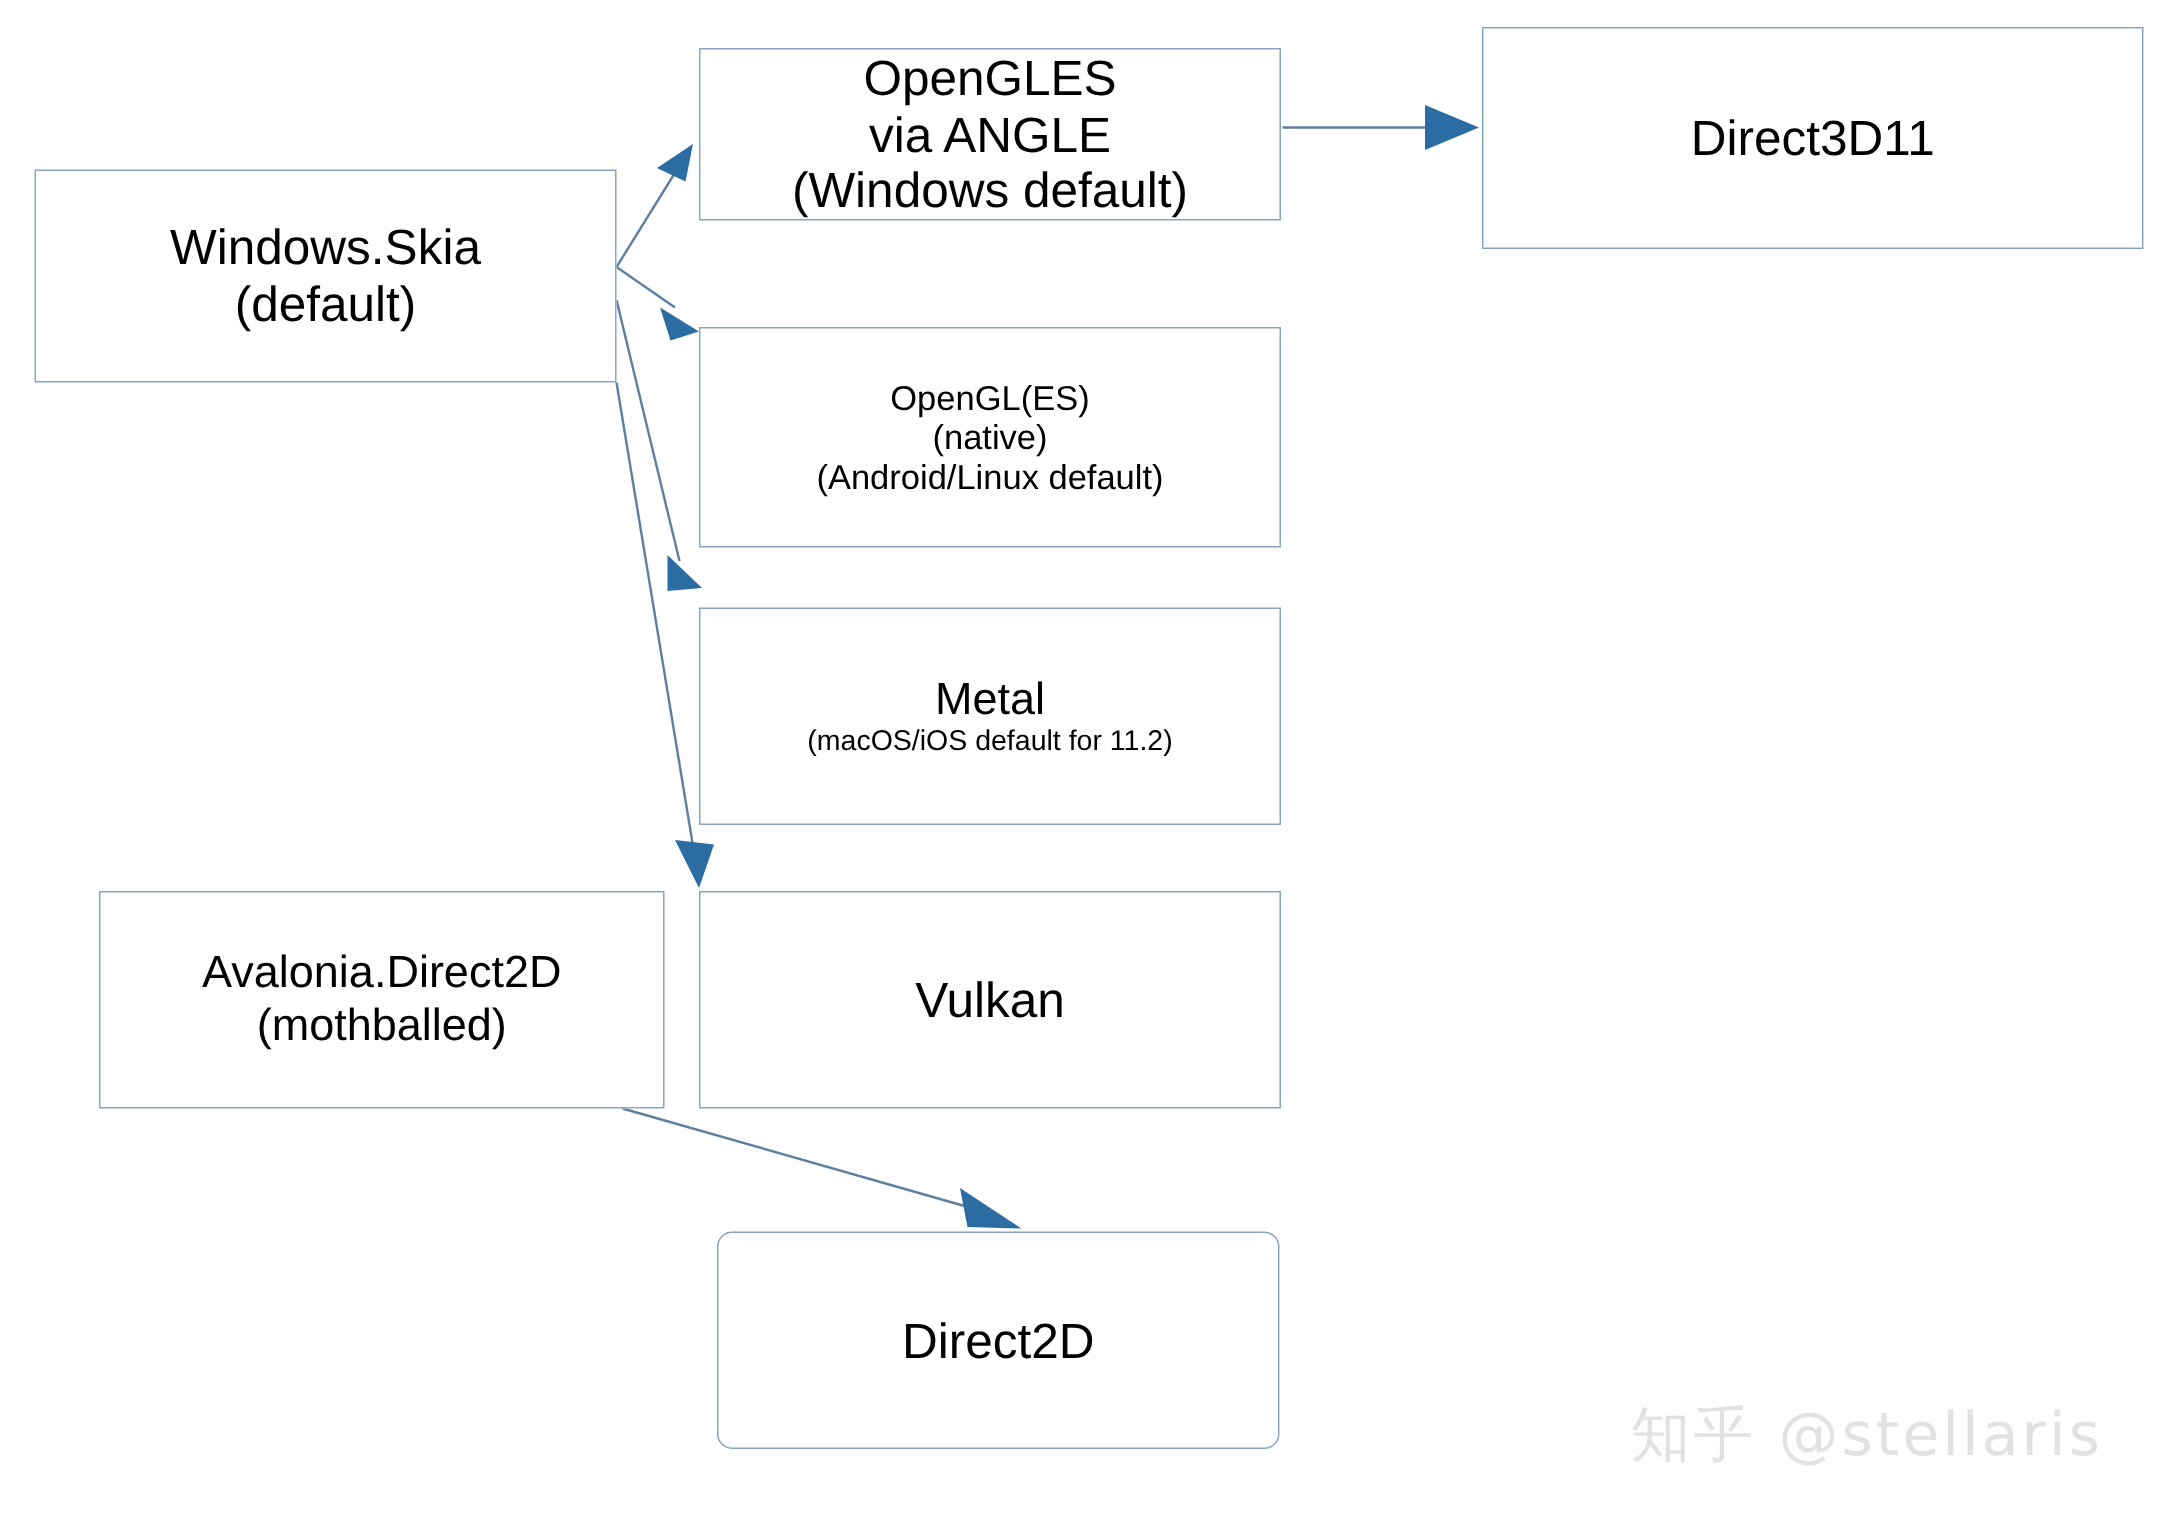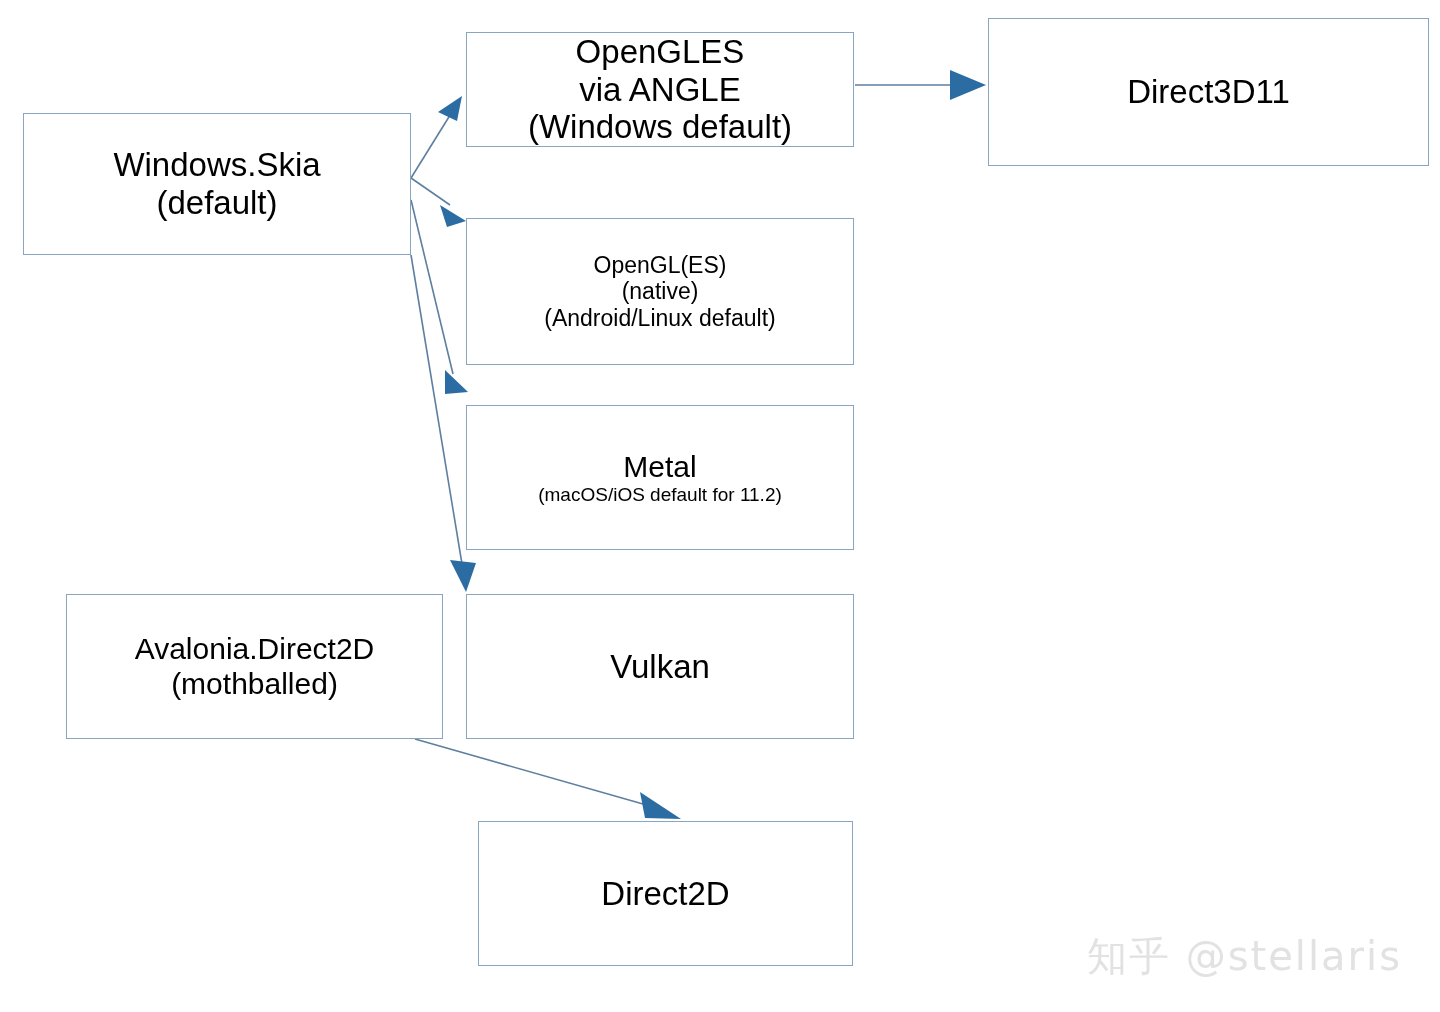--- a/index.html
+++ b/index.html
@@ -141,19 +141,19 @@
 
   <div class="node" style="left:466px; top:594px; width:388px; height:145px;">
     <div class="l-big">Vulkan</div>
   </div>
 
   <div class="node" style="left:38px; top:594px; width:377px; height:145px;margin-left:28px;">
     <div class="l-mid">Avalonia.Direct2D</div>
     <div class="l-mid">(mothballed)</div>
   </div>
 
-  <div class="node" style="left:478px; top:821px; width:375px; height:145px;">
+  <div class="node" style="left:478px; top:821px; width:375px; height:145px;border-radius:10px;">
     <div class="l-big">Direct2D</div>
   </div>
 
   <div id="watermark">知乎 @stellaris</div>
 
 </div>
 
 </body></html>

